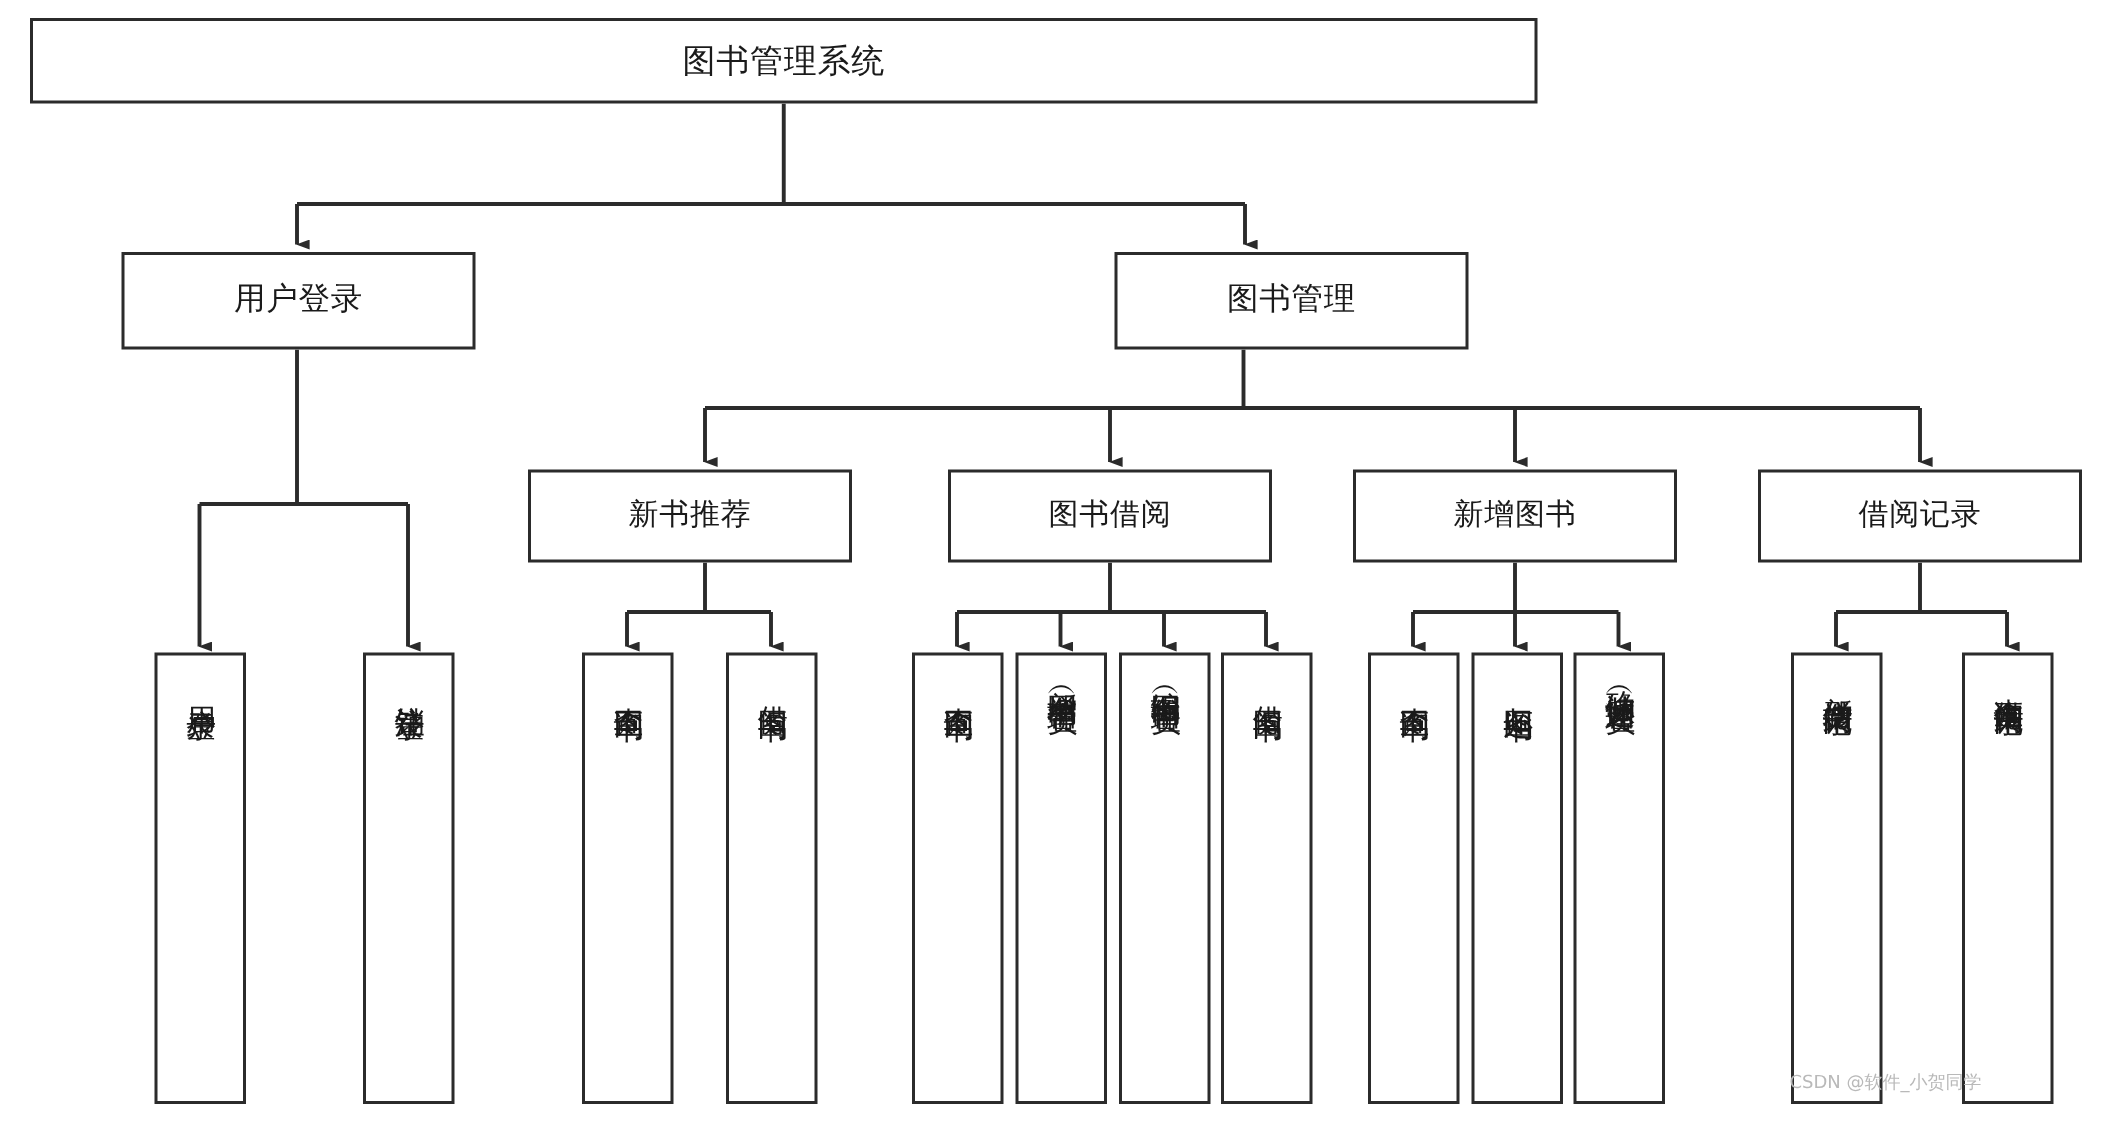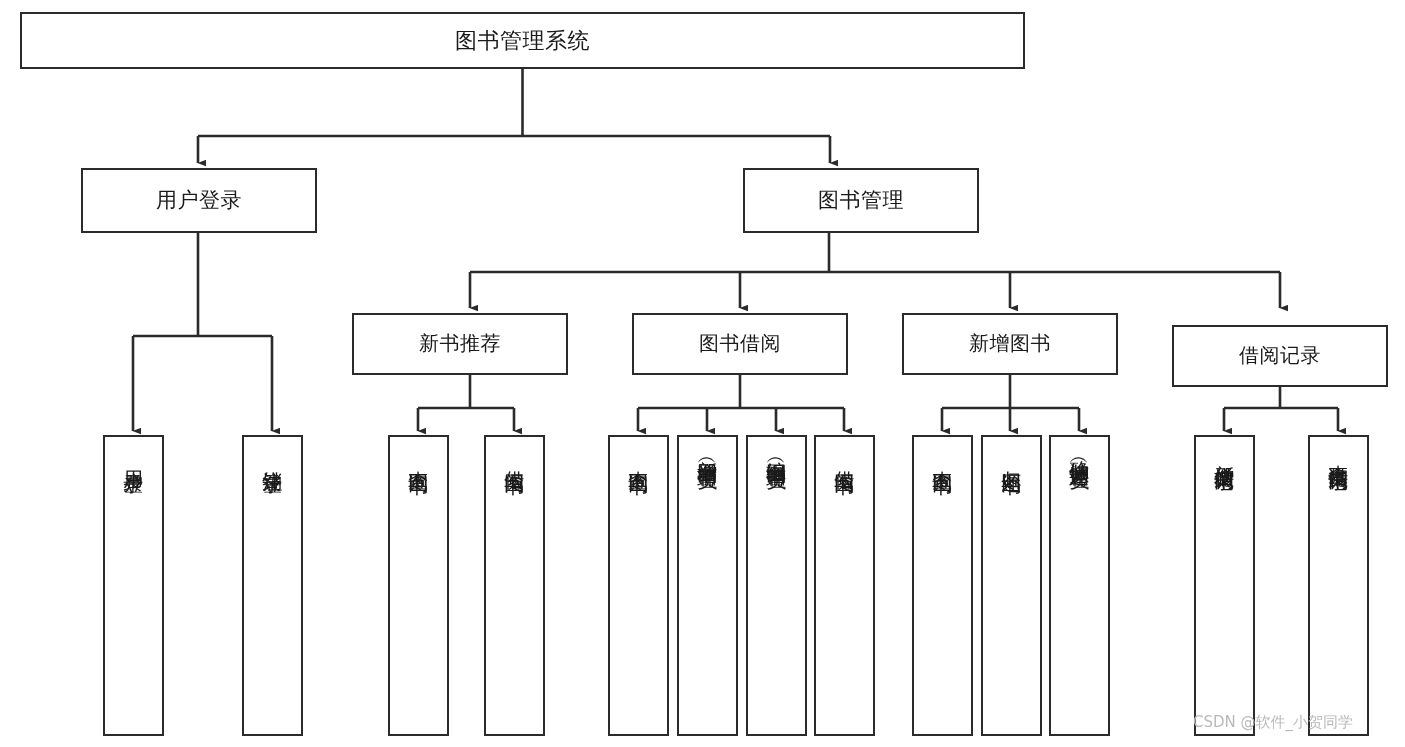--- a/index.html
+++ b/index.html
@@ -60,21 +60,21 @@
     font-size: 20px;
     line-height: 1.22;
     letter-spacing: 1.5px;
     white-space: nowrap;
     color: #1a1a1a;
   }
   .watermark {
     position: absolute;
     left: 1193px;
     top: 713px;
-    font-size: 15px;
+    font-size: 12px;
     color: #b9b9b9;
     white-space: nowrap;
     font-family: "DejaVu Sans", sans-serif;
     pointer-events: none;
   }
 </style>
 </head>
 <body>
 
 <div id="diagram-root">
@@ -144,21 +144,21 @@
 
   <div class="node level3-node" style="left:352px; top:313px; width:216px; height:62px;">
     <span class="node-label">新书推荐</span>
   </div>
   <div class="node level3-node" style="left:632px; top:313px; width:216px; height:62px;">
     <span class="node-label">图书借阅</span>
   </div>
   <div class="node level3-node" style="left:902px; top:313px; width:216px; height:62px;">
     <span class="node-label">新增图书</span>
   </div>
-  <div class="node level3-node" style="left:1172px; top:313px; width:216px; height:62px;margin-top:12px;">
+  <div class="node level3-node" style="left:1172px; top:313px; width:216px; height:62px;">
     <span class="node-label">借阅记录</span>
   </div>
 
   <div class="node leaf-node" style="left:103px; top:435px; width:61px; height:301px;">
     <span class="vlabel">用户登录</span>
   </div>
   <div class="node leaf-node" style="left:242px; top:435px; width:61px; height:301px;">
     <span class="vlabel">注销登录</span>
   </div>
 

